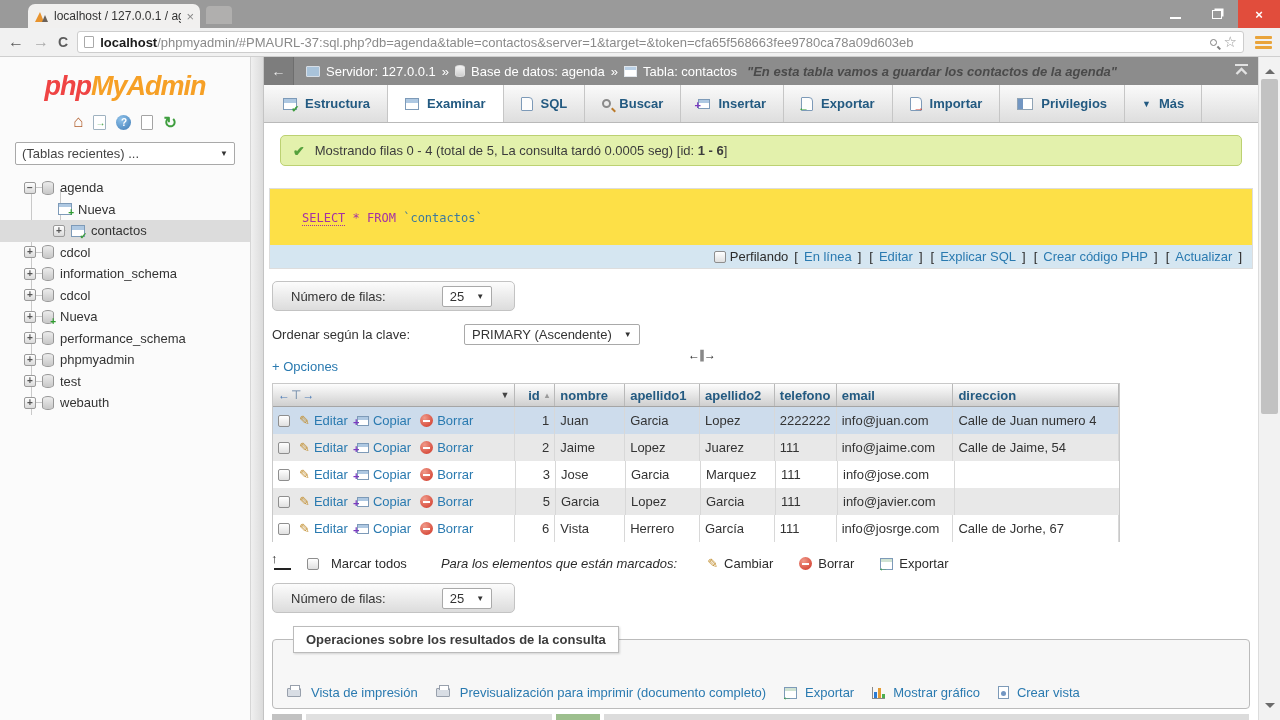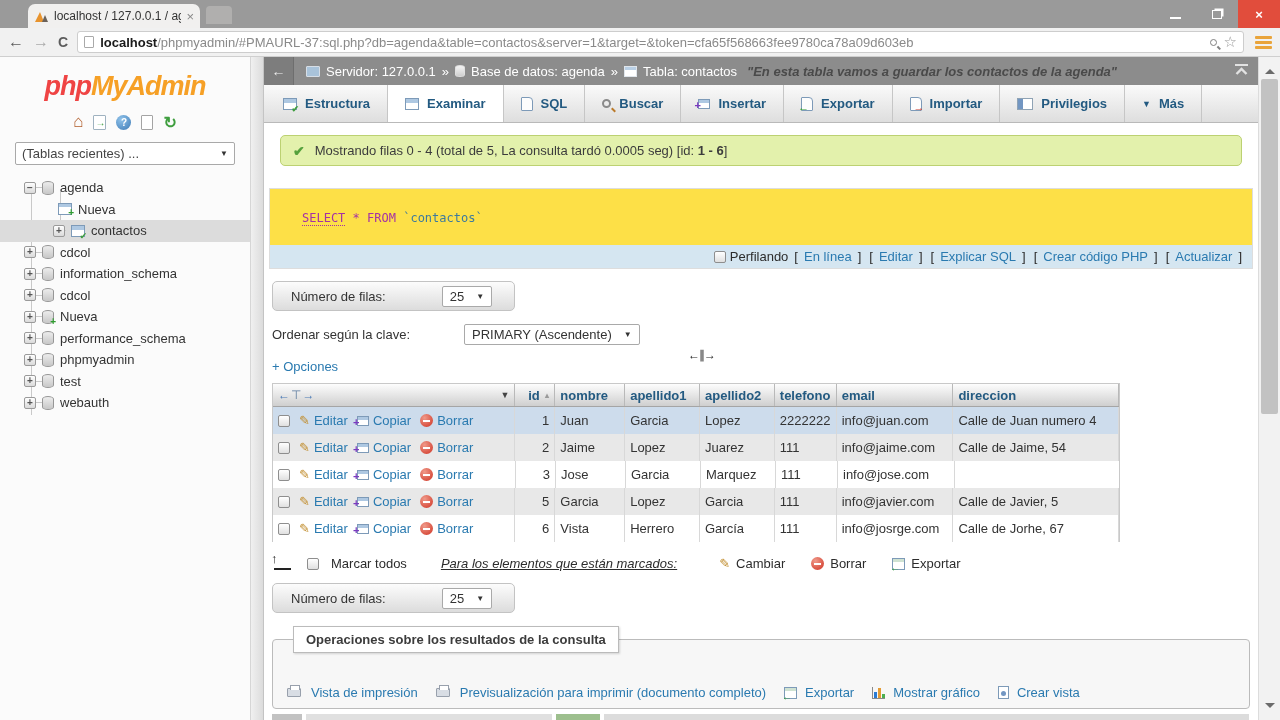--- a/index.html
+++ b/index.html
@@ -142,21 +142,21 @@
   .insrow { width:12px; height:10px; border:1px solid #7d9ab8; background:linear-gradient(180deg,#aec8e2 0 3px,#fff 3px); position:relative; }
   .delc { width:13px; height:13px; border-radius:50%; background:radial-gradient(circle at 35% 30%,#f09a8a,#cf3222); position:relative; flex:0 0 auto; }
   .delc::after { content:""; position:absolute; left:3px; top:5.5px; width:7px; height:2px; background:#fff; }
   .expic { width:13px; height:12px; border:1px solid #7d9ab8; background:linear-gradient(180deg,#cfe2d2 0 3px,#fff 3px); position:relative; }
   .expic::after { content:"←"; position:absolute; left:-3px; bottom:-4px; color:#2e9e2e; font-weight:bold; font-size:10px; }
 
   
   .undertab { margin:14px 0 0 10px; display:flex; align-items:center; gap:12px; font-size:13px; color:#2c2c2c; }
   .lshape { width:17px; height:13px; border-bottom:2px solid #222; position:relative; margin-right:4px; }
   .lshape::before { content:"↑"; position:absolute; left:-3px; top:-6px; font-size:13px; font-weight:bold; color:#222; }
-  .italic { font-style:italic; margin-left:22px; margin-right:16px;text-decoration:underline; }
+  .italic { font-style:italic; margin-left:22px; margin-right:4px; }
   .actbtn { display:inline-flex; align-items:center; gap:6px; margin-left:14px; color:#2c2c2c; }
 
   
   .ops { margin:26px 0 0 8px; width:978px; border:1px solid #bbb; border-radius:4px; background:#f7f7f7; position:relative; height:70px; }
   .opslinks { position:absolute; left:14px; bottom:8px; display:flex; align-items:center; gap:8px; font-size:13px; }
   .printer { width:14px; height:9px; background:#d8dde4; border:1px solid #98a0ac; border-radius:1px; position:relative; margin-right:2px; }
   .printer::before { content:""; position:absolute; left:2px; top:-4px; width:8px; height:4px; background:#fff; border:1px solid #98a0ac; border-bottom:none; }
   .chart-ic { width:13px; height:12px; border-left:1px solid #8a8a8a; border-bottom:1px solid #8a8a8a;
     background:linear-gradient(#2b7bd4,#2b7bd4) 1px 100%/3px 6px no-repeat,
                linear-gradient(#e39b34,#e39b34) 5px 100%/3px 10px no-repeat,
@@ -528,21 +528,20 @@
               <span class="delc"></span>
               <span>Borrar</span>
             </span>
         </div>
         <div class="td c-id">5</div>
         <div class="td c-nom">Garcia</div>
         <div class="td c-a1">Lopez</div>
         <div class="td c-a2">Garcia</div>
         <div class="td c-tel">111</div>
         <div class="td c-em">info@javier.com</div>
-        <div class="td c-dir">Calle de Javier, 5</div>
       </div>
 
       <div class="gr">
         <div class="td c-act actcell">
           <span class="cb"></span>
           <span class="lnk">
               <span class="pen">✎</span>
               <span>Editar</span>
             </span>
           <span class="lnk">

